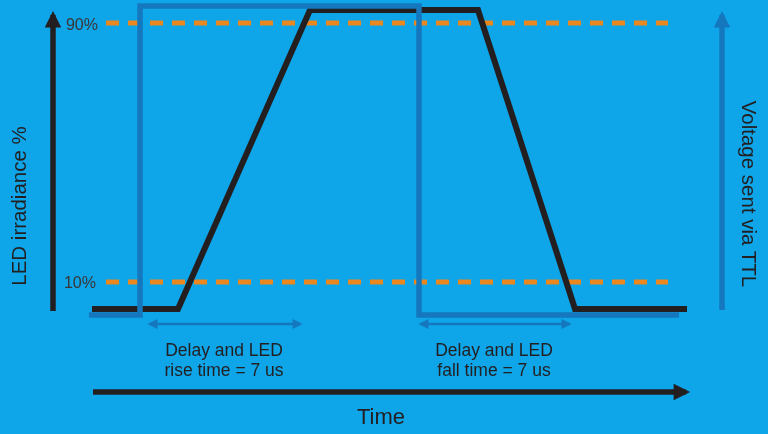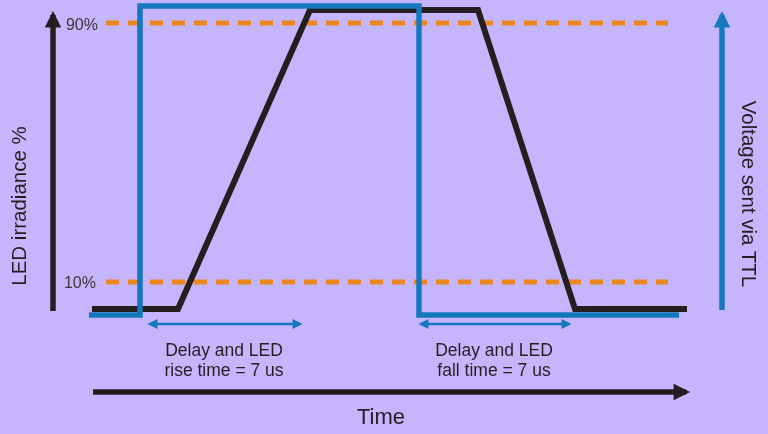--- a/index.html
+++ b/index.html
@@ -4,21 +4,21 @@
 <style>
   html, body {
     margin: 0;
     padding: 0;
     background: #ffffff;
   }
   .stage {
     position: relative;
     width: 768px;
     height: 434px;
-    background: #c4b5fd;
+    background: #0ea5e9;
     overflow: hidden;
     font-family: "Liberation Sans", sans-serif;
   }
   svg text {
     fill: #231f20;
     font-family: "Liberation Sans", sans-serif;
   }
   .axis-label { font-size: 20.5px; }
   .threshold-label { font-size: 16px; fill: #3a3536; }
   .annotation-label { font-size: 17.5px; }

